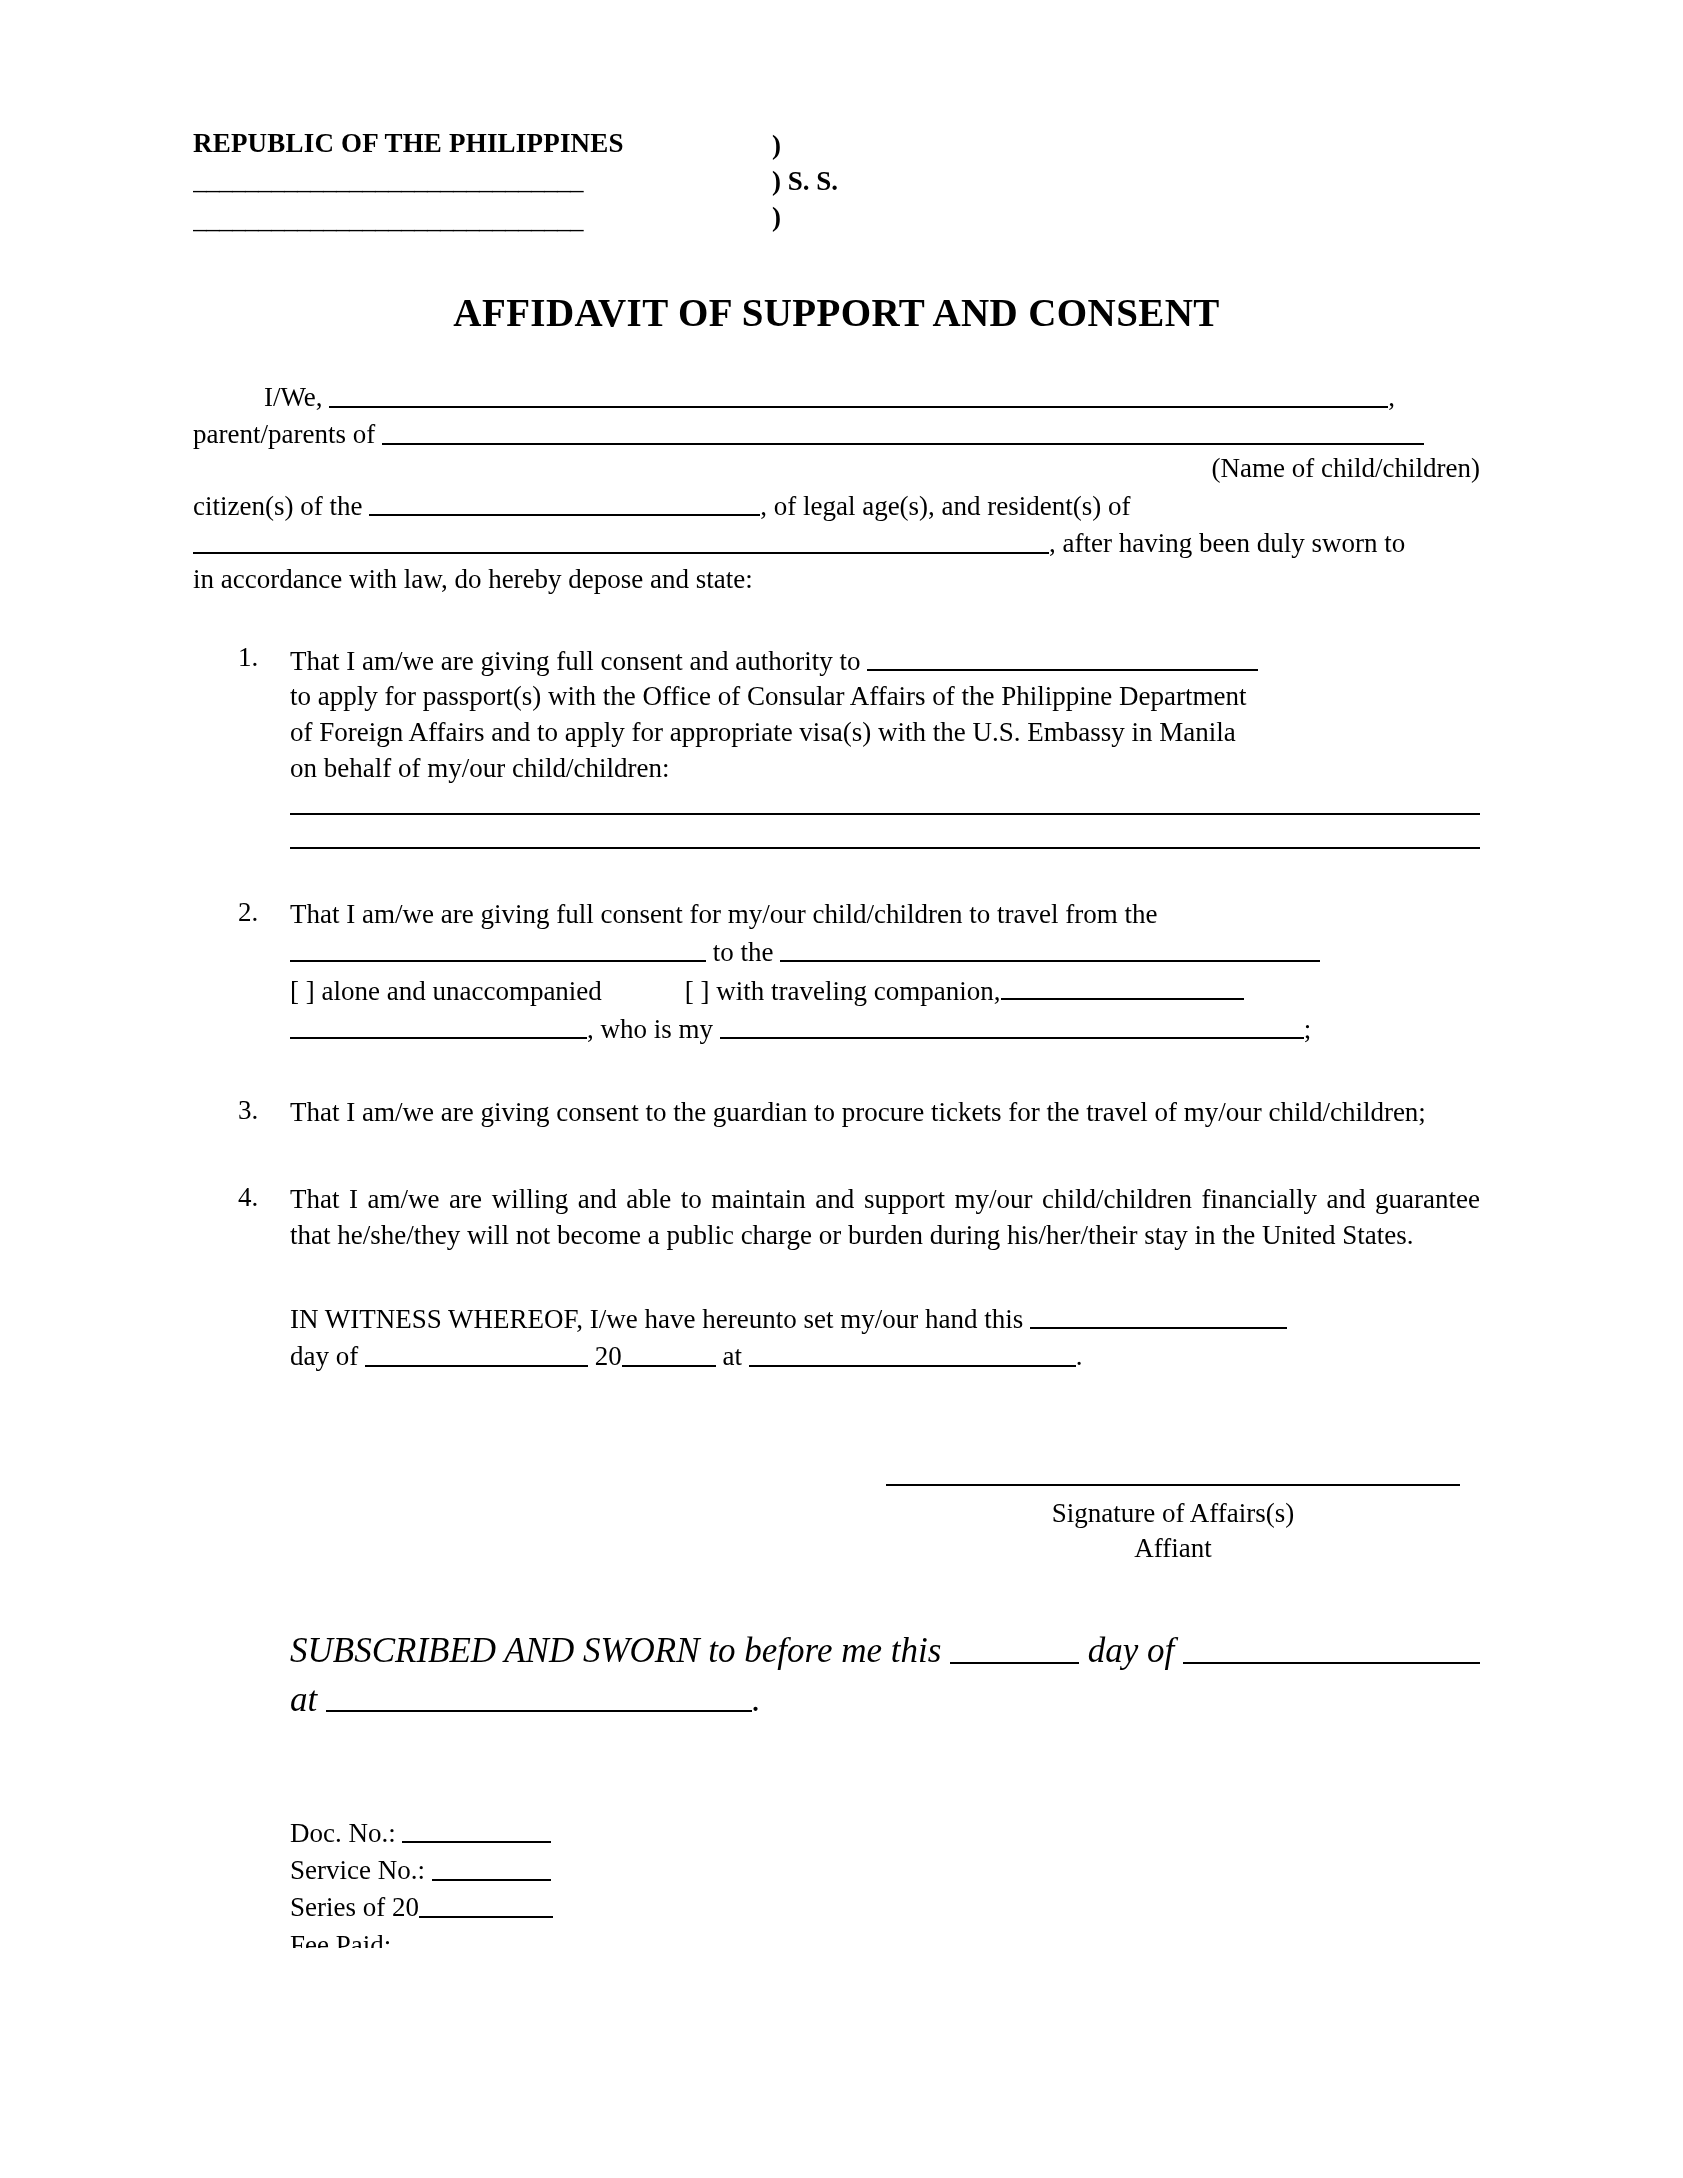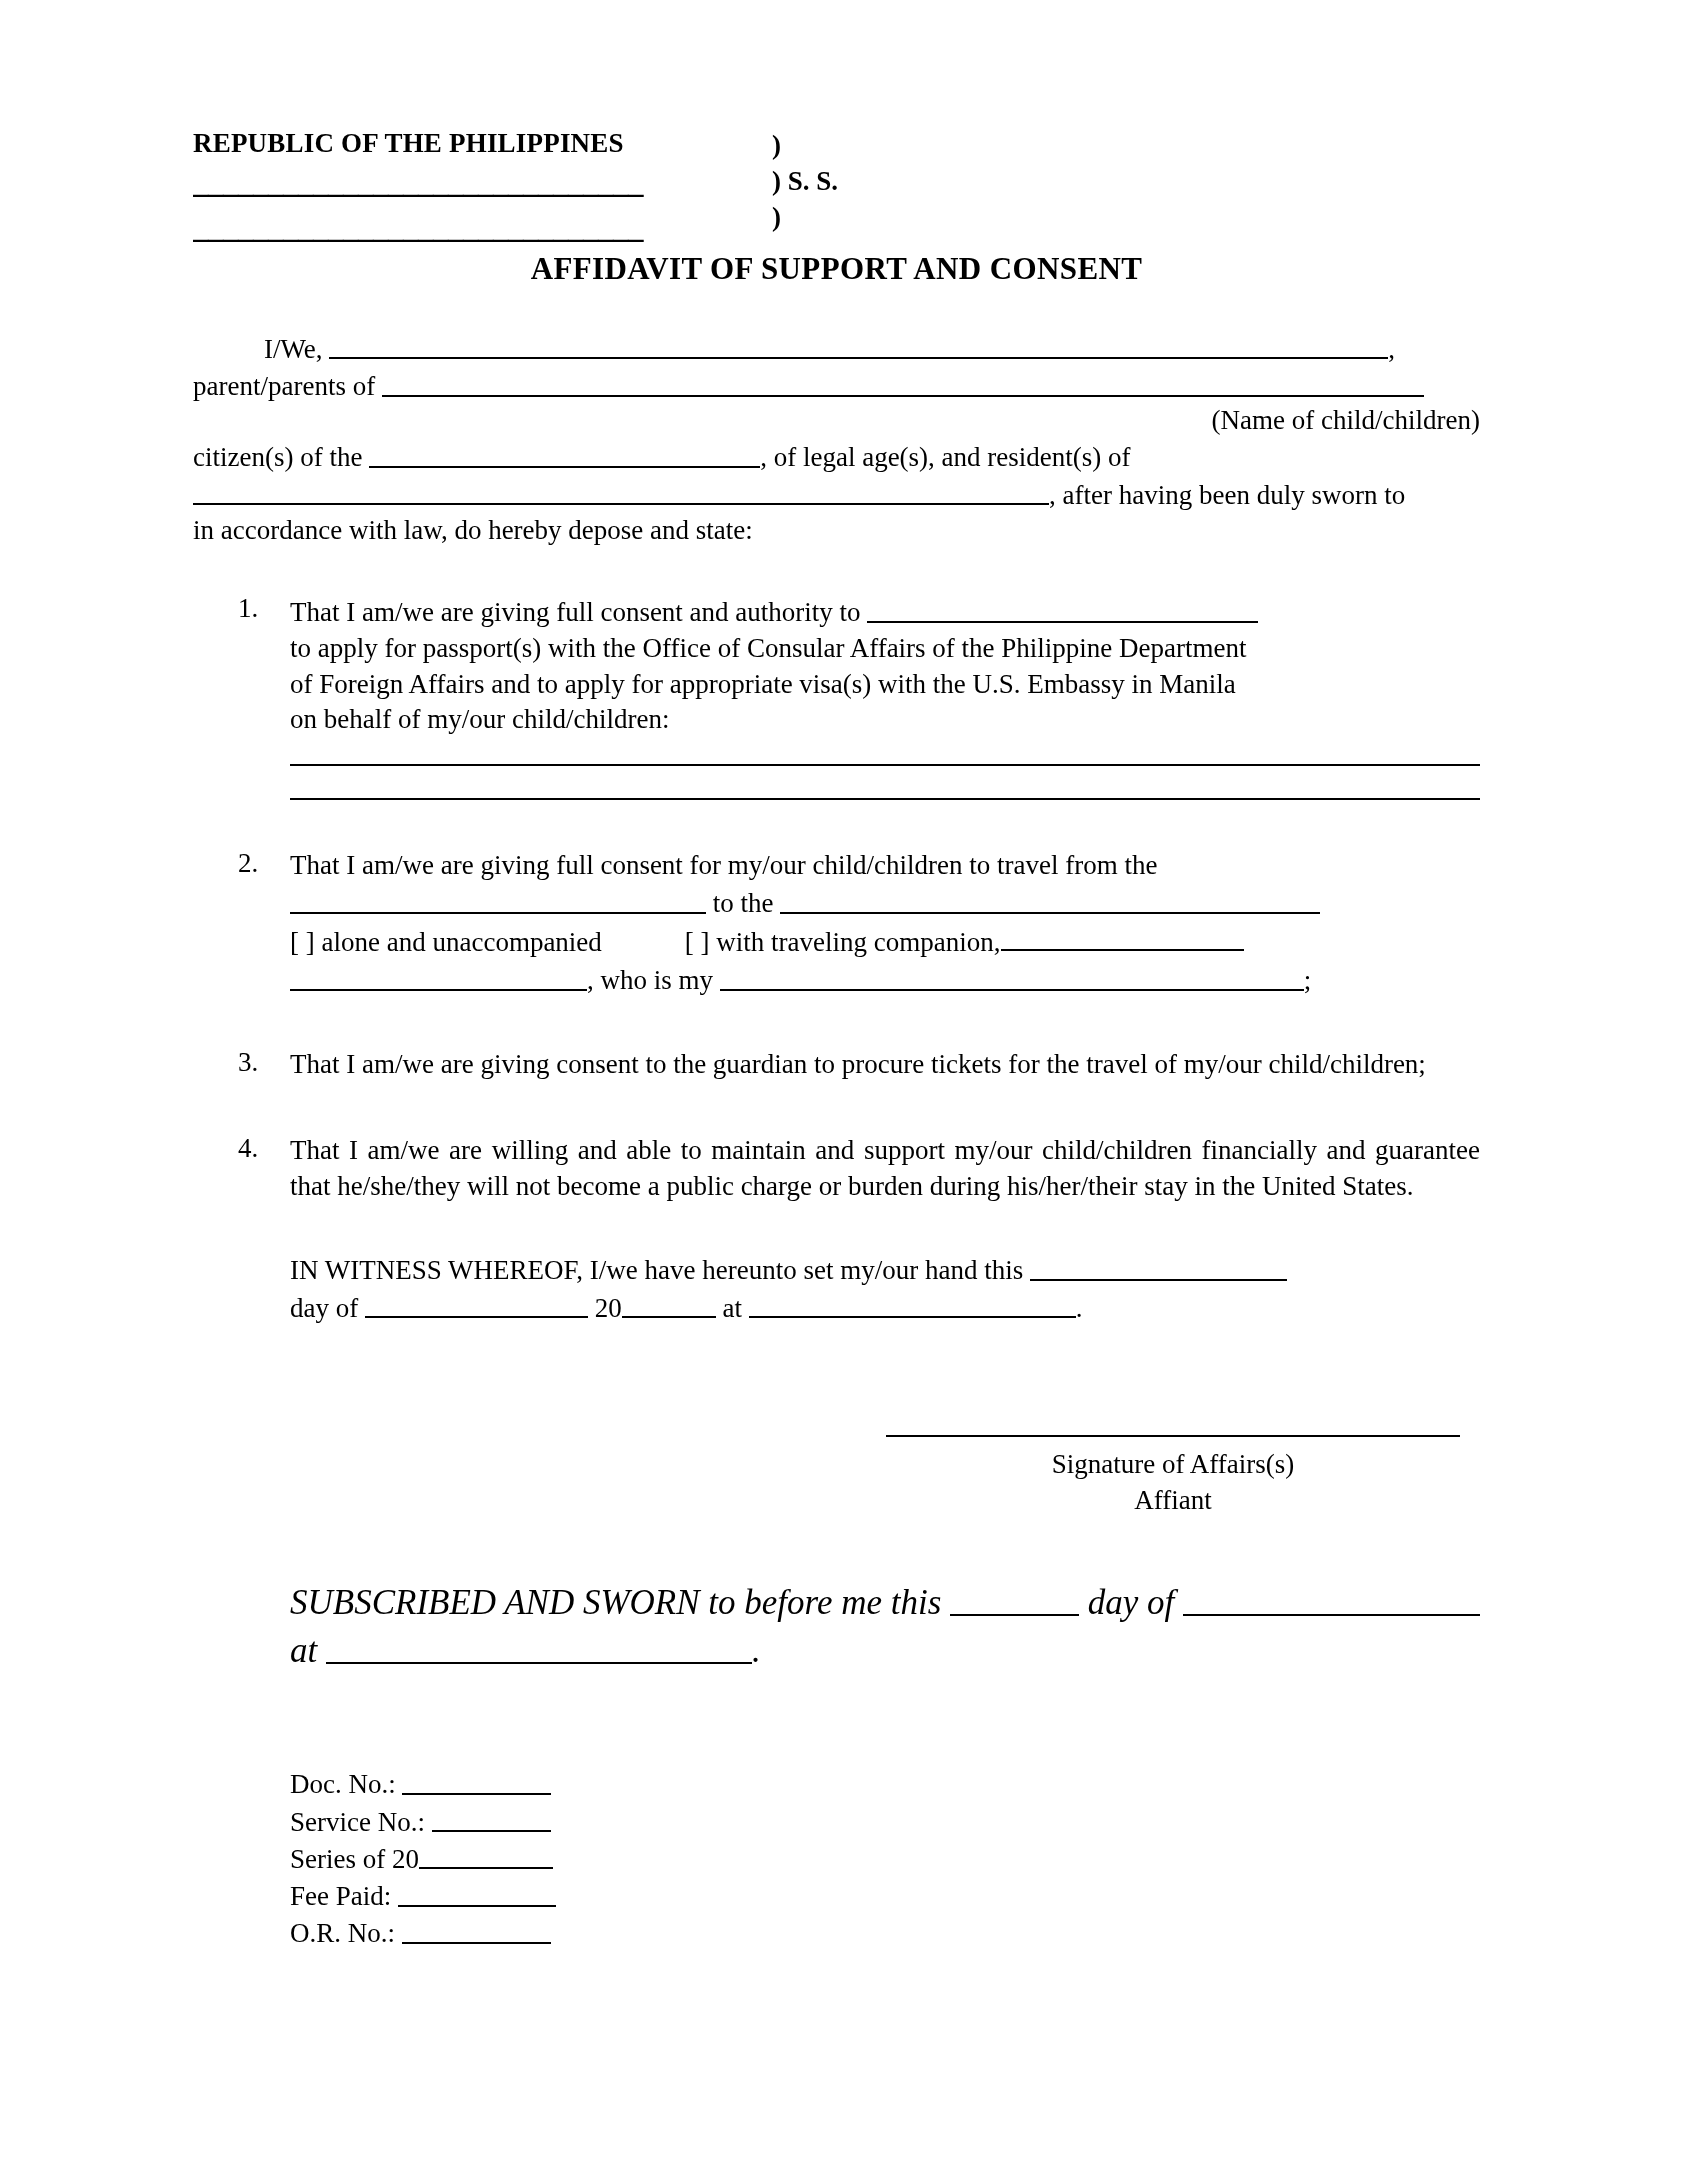--- a/index.html
+++ b/index.html
@@ -38,41 +38,42 @@
     width: 525px;
   }
   .header-title {
     font-weight: bold;
     font-size: 27px;
     letter-spacing: 0.2px;
     line-height: 1.25;
     white-space: nowrap;
   }
   .header-rule {
-    font-weight: bold;
-    font-size: 31px;
+    font-weight: normal;
+    font-size: 27px;
     line-height: 1.45;
     letter-spacing: -0.5px;
     white-space: nowrap;
     overflow: hidden;
   }
   .header-right {
     margin-left: 54px;
     font-weight: bold;
     font-size: 27px;
     line-height: 1.45;
   }
   .paren-row { line-height: 1.34; white-space: nowrap;}
 
   
   .doc-title {
     text-align: center;
     font-weight: bold;
-    font-size: 31px;
+    font-size: 39px;
     letter-spacing: 0.4px;
+    margin-top: 51px;
     margin-bottom: 0;
   }
 
   
   .body-text {
     font-size: 27px;
     line-height: 1.33;
   }
   .intro {
     margin-top: 43px;

